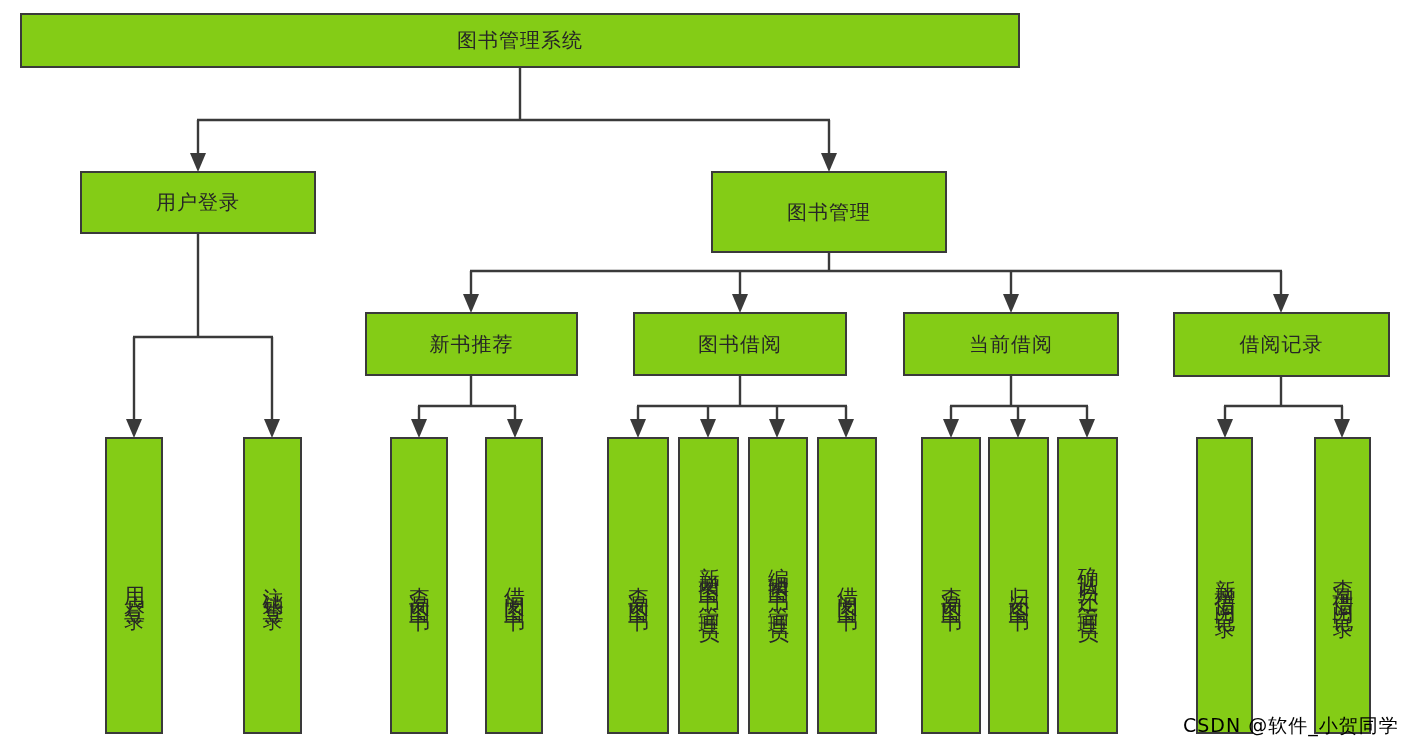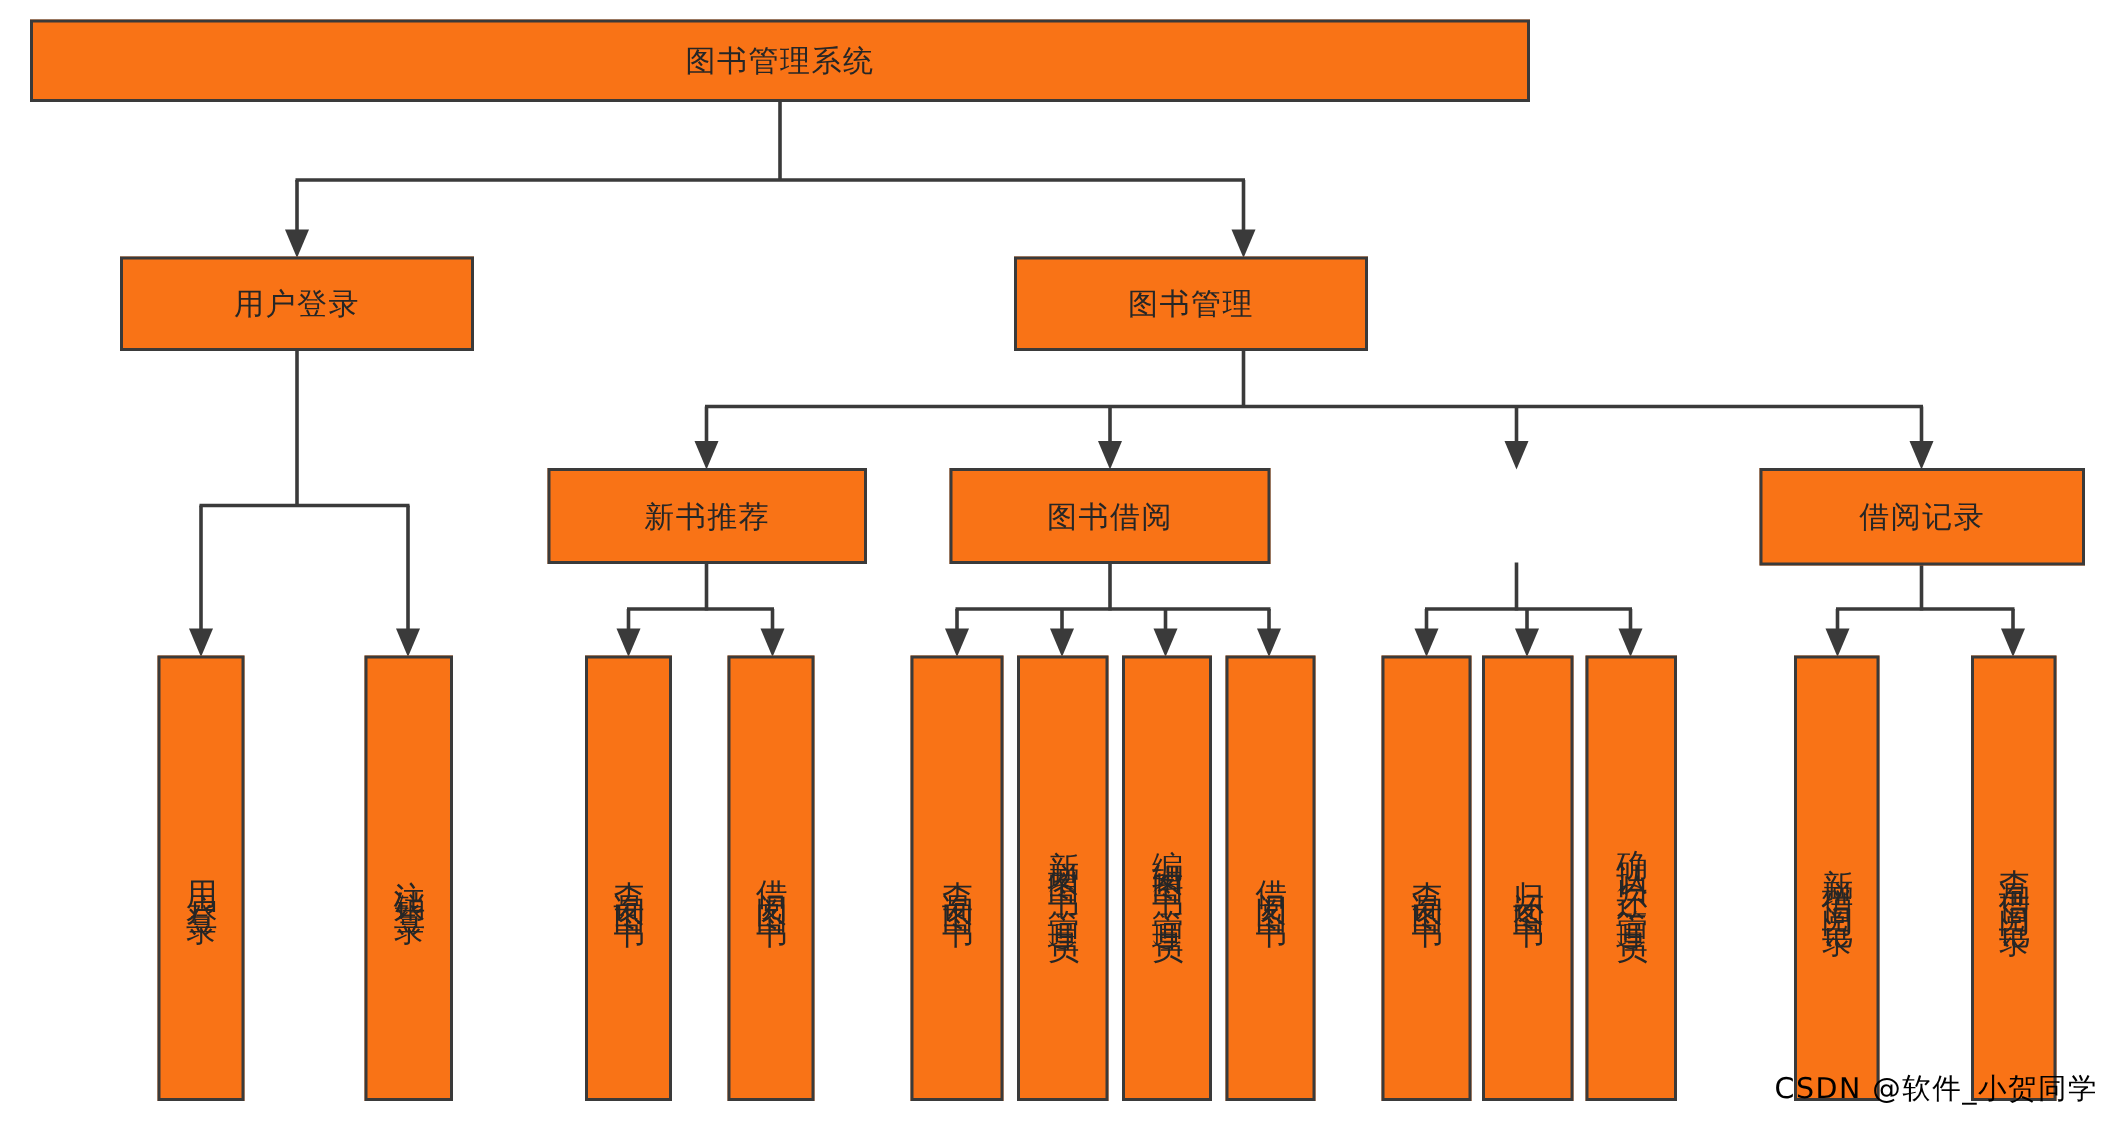--- a/index.html
+++ b/index.html
@@ -14,21 +14,21 @@
   .connectors {
     position: absolute; left: 0; top: 0;
     width: 1405px; height: 747px;
     pointer-events: none;
   }
   .connectors line { stroke: #3a3a3a; stroke-width: 2.4; }
   .connectors polygon { fill: #3a3a3a; }
   .node {
     position: absolute;
     box-sizing: border-box;
-    background: #f97316;
+    background: #84cc16;
     border: 2.4px solid #3a3a3a;
     display: flex;
     align-items: center;
     justify-content: center;
     color: #262626;
     font-size: 20px;
     letter-spacing: 1px;
     z-index: 2;
   }
   .vnode { font-size: 21px; }
@@ -116,29 +116,32 @@
     <polygon points="1334,419 1350,419 1342,438"></polygon>
   </svg>
 
   <div class="node" style="left:20px; top:13px; width:1000px; height:55px;">
     <span>图书管理系统</span>
   </div>
 
   <div class="node" style="left:80px; top:171px; width:236px; height:63px;">
     <span>用户登录</span>
   </div>
-  <div class="node" style="left:676px; top:171px; width:236px; height:63px;">
+  <div class="node" style="left:711px; top:171px; width:236px; height:82px;">
     <span>图书管理</span>
   </div>
 
   <div class="node" style="left:633px; top:312px; width:214px; height:64px;">
     <span>图书借阅</span>
   </div>
   <div class="node" style="left:365px; top:312px; width:213px; height:64px;">
     <span>新书推荐</span>
+  </div>
+  <div class="node" style="left:903px; top:312px; width:216px; height:64px;">
+    <span>当前借阅</span>
   </div>
   <div class="node" style="left:1173px; top:312px; width:217px; height:65px;">
     <span>借阅记录</span>
   </div>
 
   <div class="node vnode" style="left:105px; top:437px; width:58px; height:297px;">
     <span class="vtext">用户登录</span>
   </div>
   <div class="node vnode" style="left:243px; top:437px; width:59px; height:297px;">
     <span class="vtext">注销登录</span>

